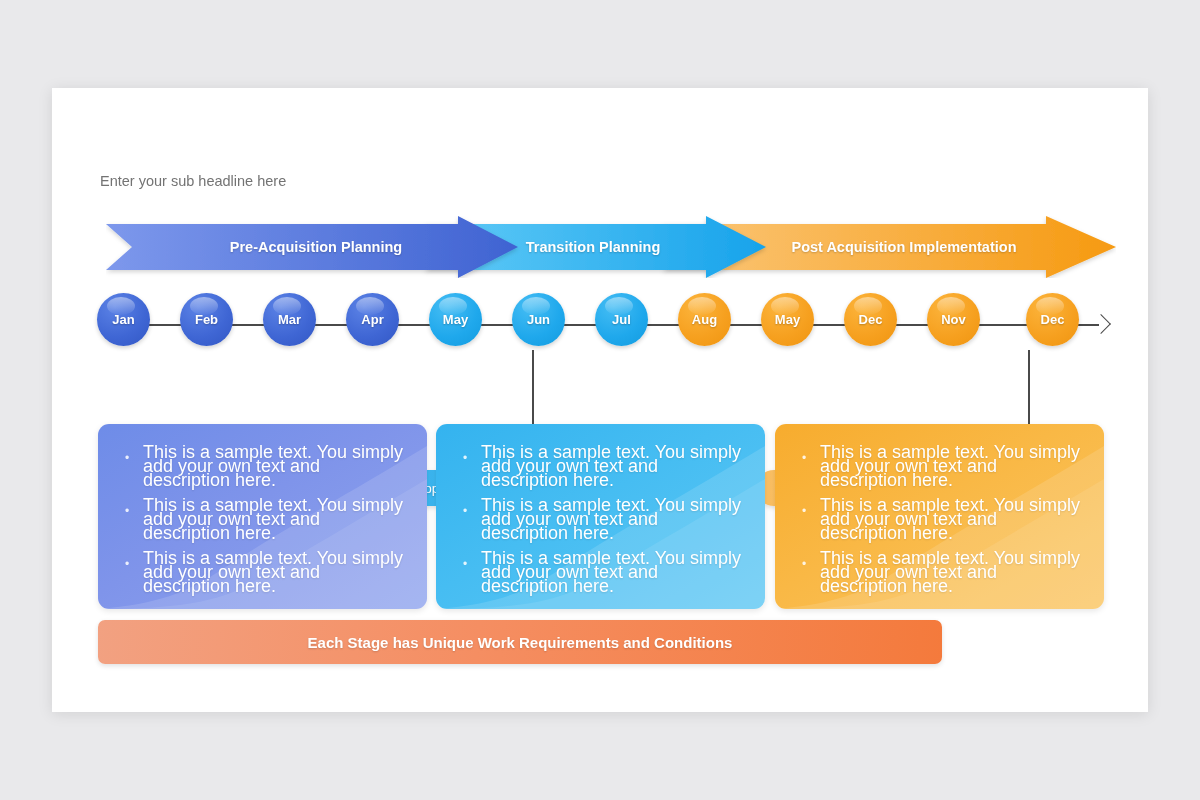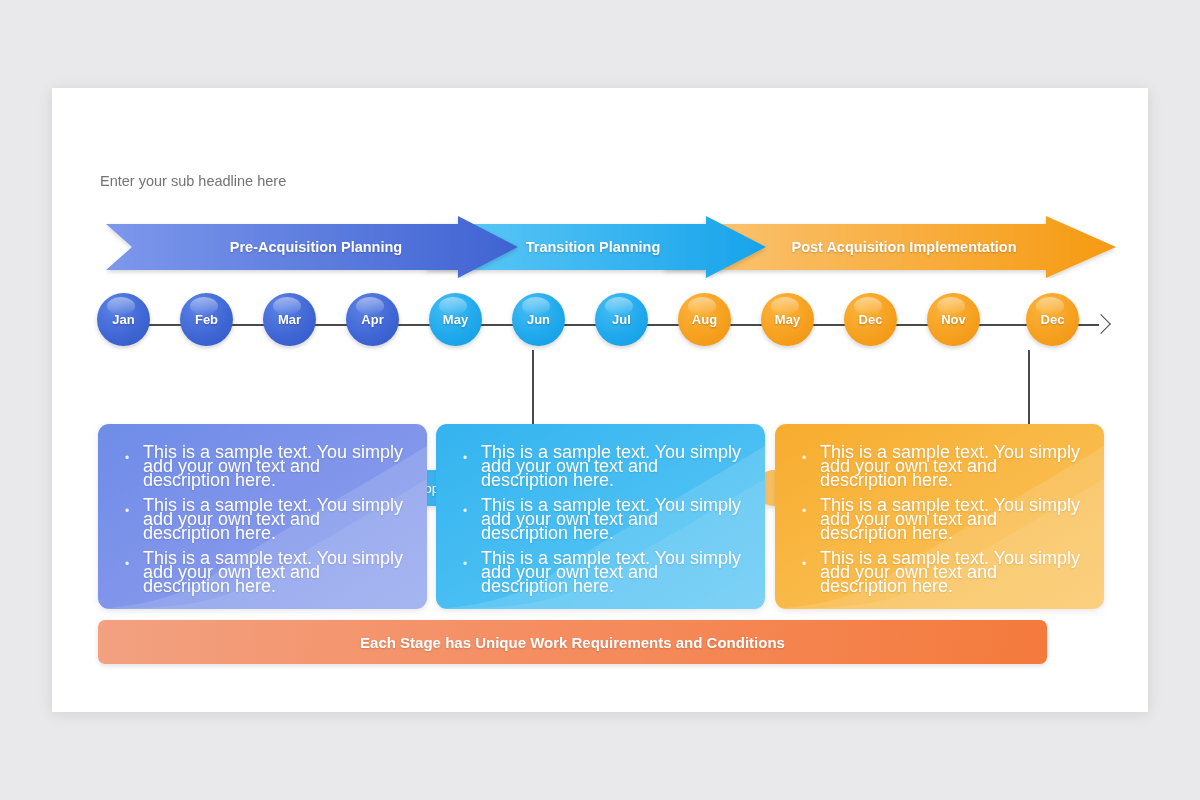--- a/index.html
+++ b/index.html
@@ -131,21 +131,21 @@
     color: rgba(255,255,255,0.85); font-size: 12px; line-height: 26px;
   }
   .bullet-txt {
     color: #ffffff; font-size: 18px; line-height: 14px;
     text-shadow: 0 1px 2px rgba(0,0,0,0.12);
   }
 
   
   #footer {
     position: absolute; left: 46px; top: 532px;
-    width: 949px; height: 44px; border-radius: 7px;
+    width: 844px; height: 44px; border-radius: 7px;
     background: linear-gradient(95deg, #f2a181 0%, #f58e62 45%, #f47a3c 100%);
     display: flex; align-items: center; justify-content: center;
     color: #ffffff; font-size: 15px; font-weight: bold;
     text-shadow: 0 1px 2px rgba(0,0,0,0.18);
     box-shadow: 0 2px 5px rgba(0,0,0,0.12);
   }
 </style>
 </head>
 <body>
 

